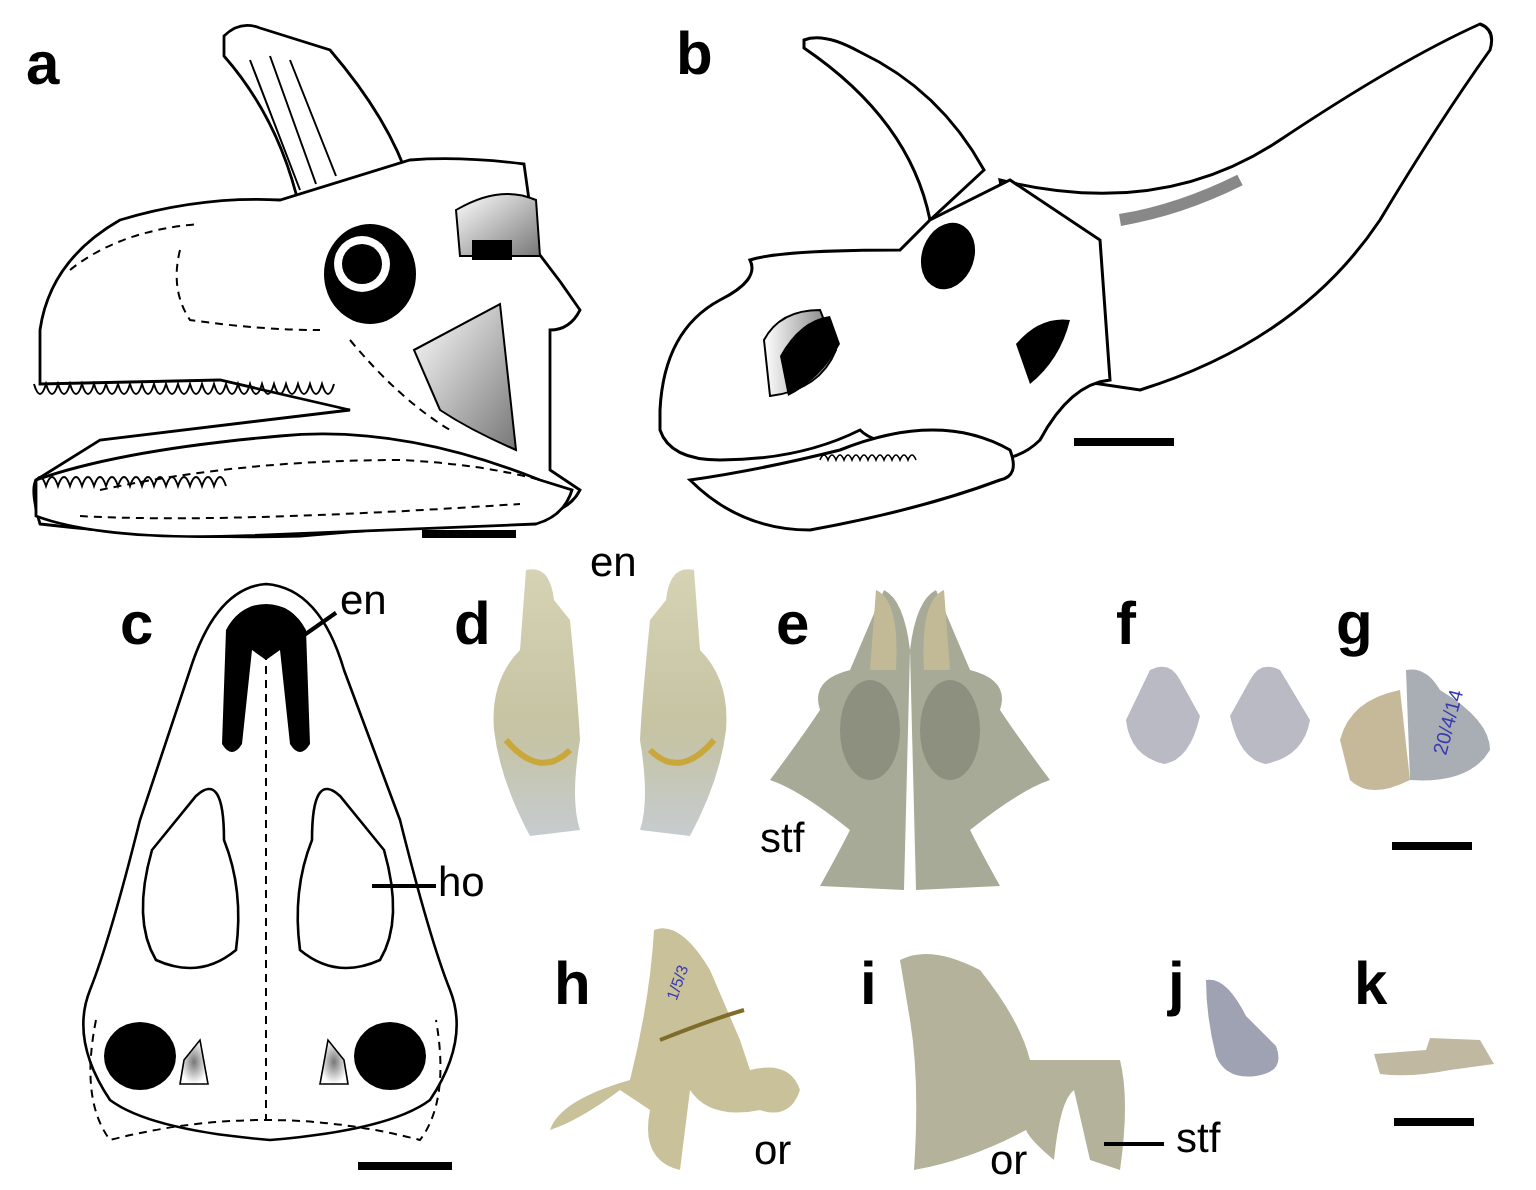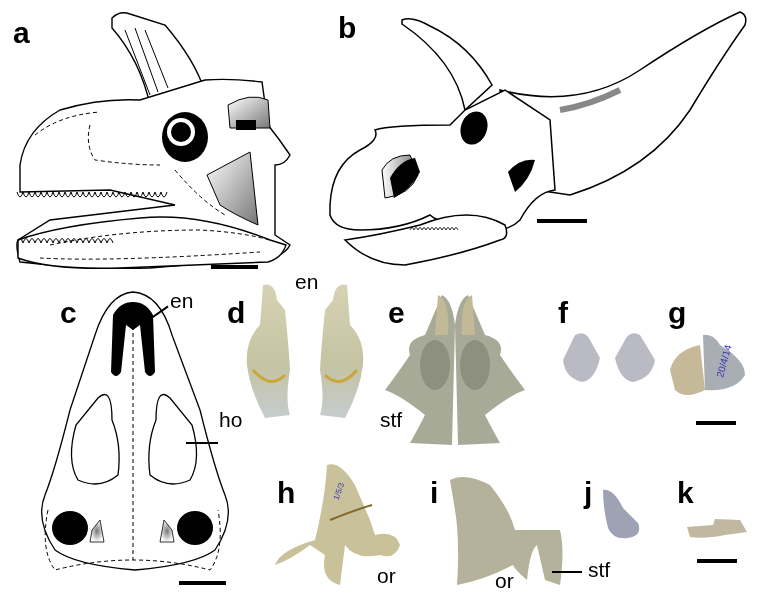--- a/index.html
+++ b/index.html
@@ -108,21 +108,21 @@
   <path d="M113,35 Q120,22 133,22 Q146,22 153,35 L155,92 Q150,100 145,92 L140,45 L133,50 L126,45 L121,92 Q116,100 111,92 Z" fill="#000"></path>
   <ellipse cx="70" cy="248" rx="18" ry="17" fill="#000"></ellipse>
   <ellipse cx="195" cy="248" rx="18" ry="17" fill="#000"></ellipse>
   <path d="M92,250 L100,240 L104,262 L90,262 Z" fill="url(#gc)" stroke="#000" stroke-width="0.8"></path>
   <path d="M172,250 L164,240 L160,262 L174,262 Z" fill="url(#gc)" stroke="#000" stroke-width="0.8"></path>
   <line x1="133" y1="25" x2="133" y2="280" stroke="#000" stroke-width="1" stroke-dasharray="4,3"></line>
   <path d="M48,230 Q40,270 55,290 Q133,270 210,290 Q225,270 218,230" fill="none" stroke="#000" stroke-width="1" stroke-dasharray="4,3"></path>
 </svg>
 <div class="anno" style="left:170px;top:290px;">en</div>
 <div class="leader" style="left:150px;top:318px;width:22px;transform:rotate(-35deg);"></div>
-<div class="anno" style="left:219px;top:409px;">ho</div>
+<div class="anno" style="left:219px;top:431px;">ho</div>
 <div class="leader" style="left:186px;top:442px;width:32px;"></div>
 <div class="scalebar" style="left:179px;top:581px;width:47px;"></div>
 
 <svg style="left:245px;top:280px;" width="120" height="145" viewBox="0 0 120 145">
   <defs>
     <linearGradient id="gd" x1="0" y1="0" x2="0" y2="1">
       <stop offset="0" stop-color="#d6d3b4"></stop>
         <stop offset="0.6" stop-color="#c5c3a2"></stop>
         <stop offset="1" stop-color="#c6ccd0"></stop>
     </linearGradient>

